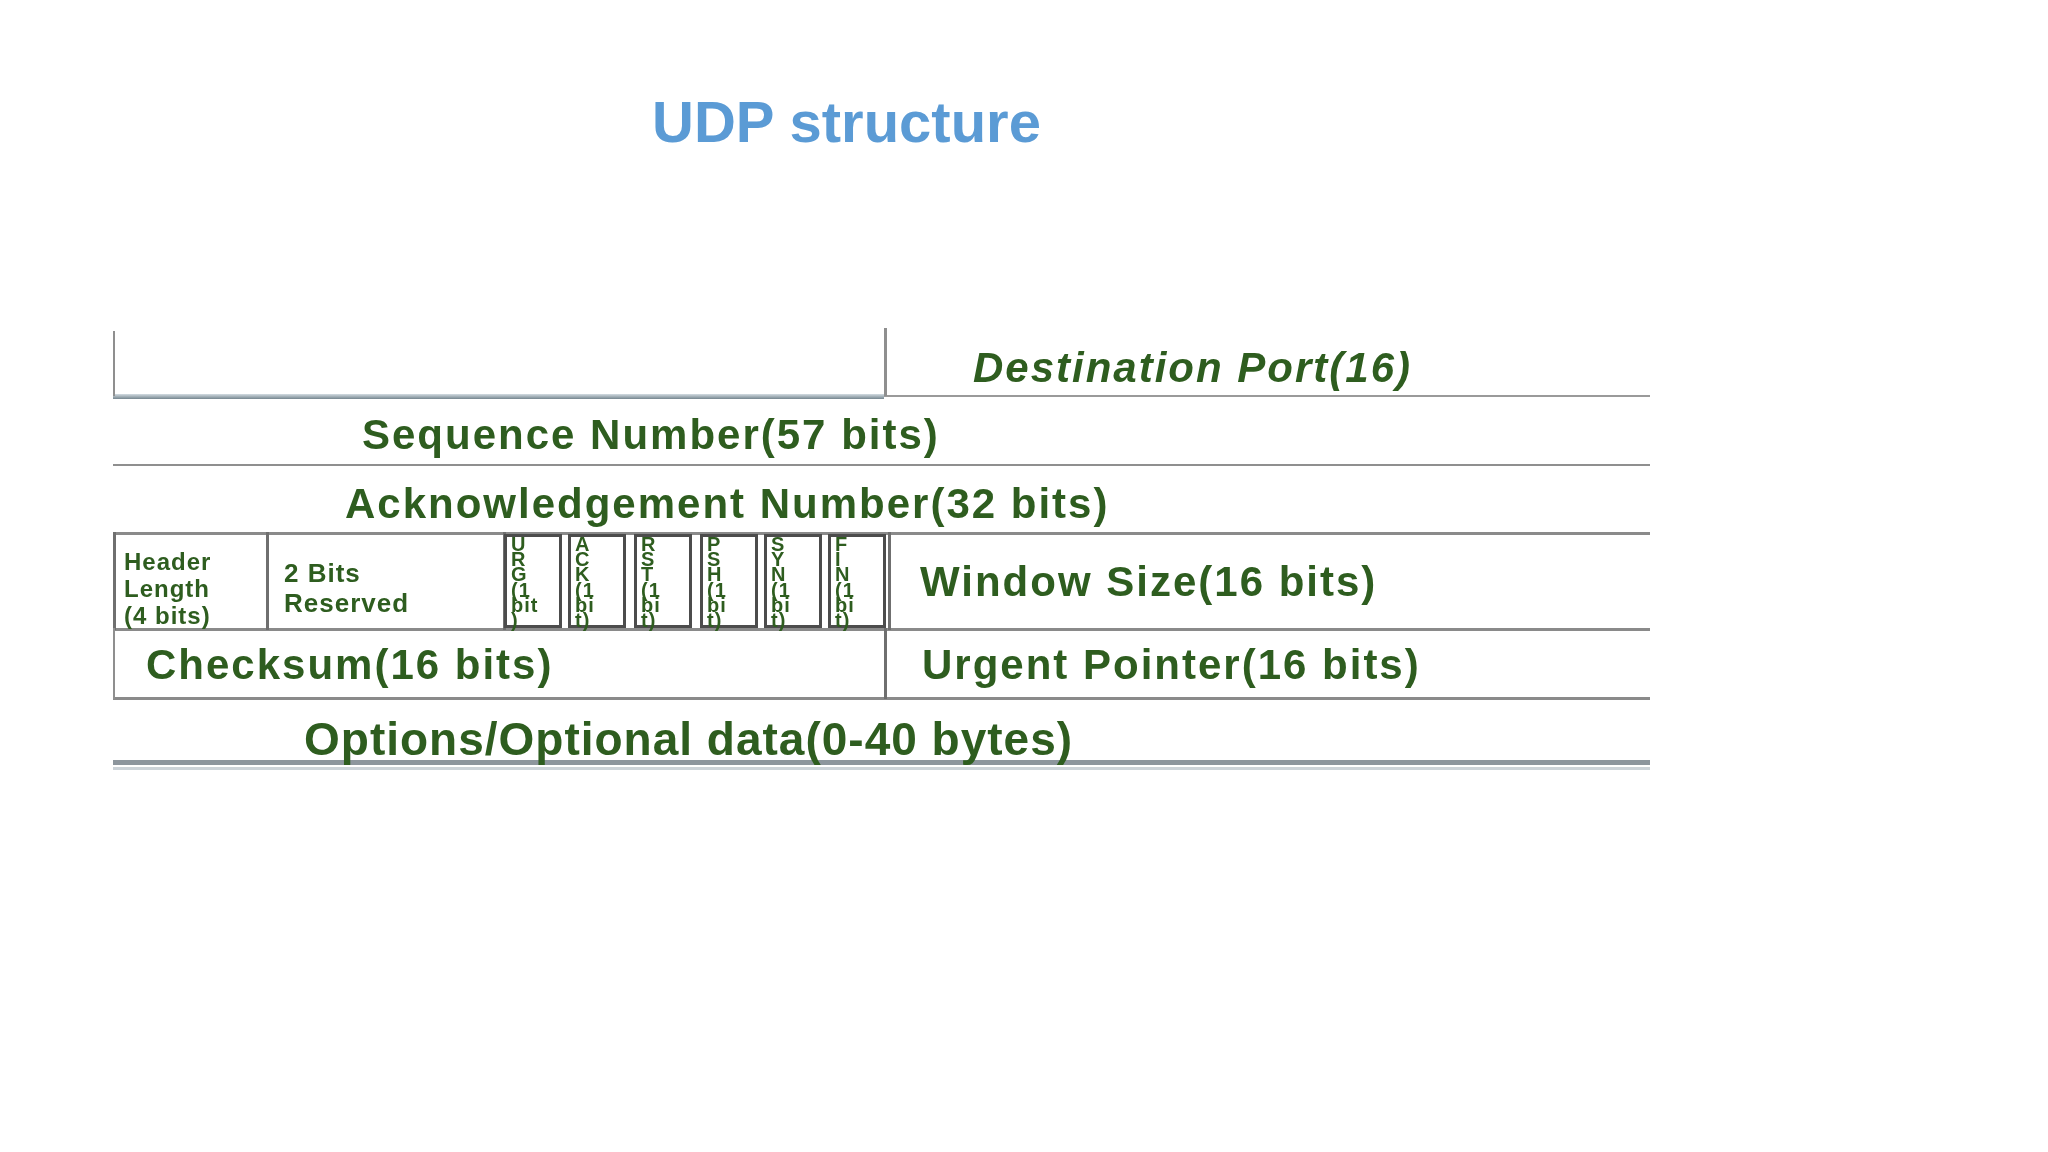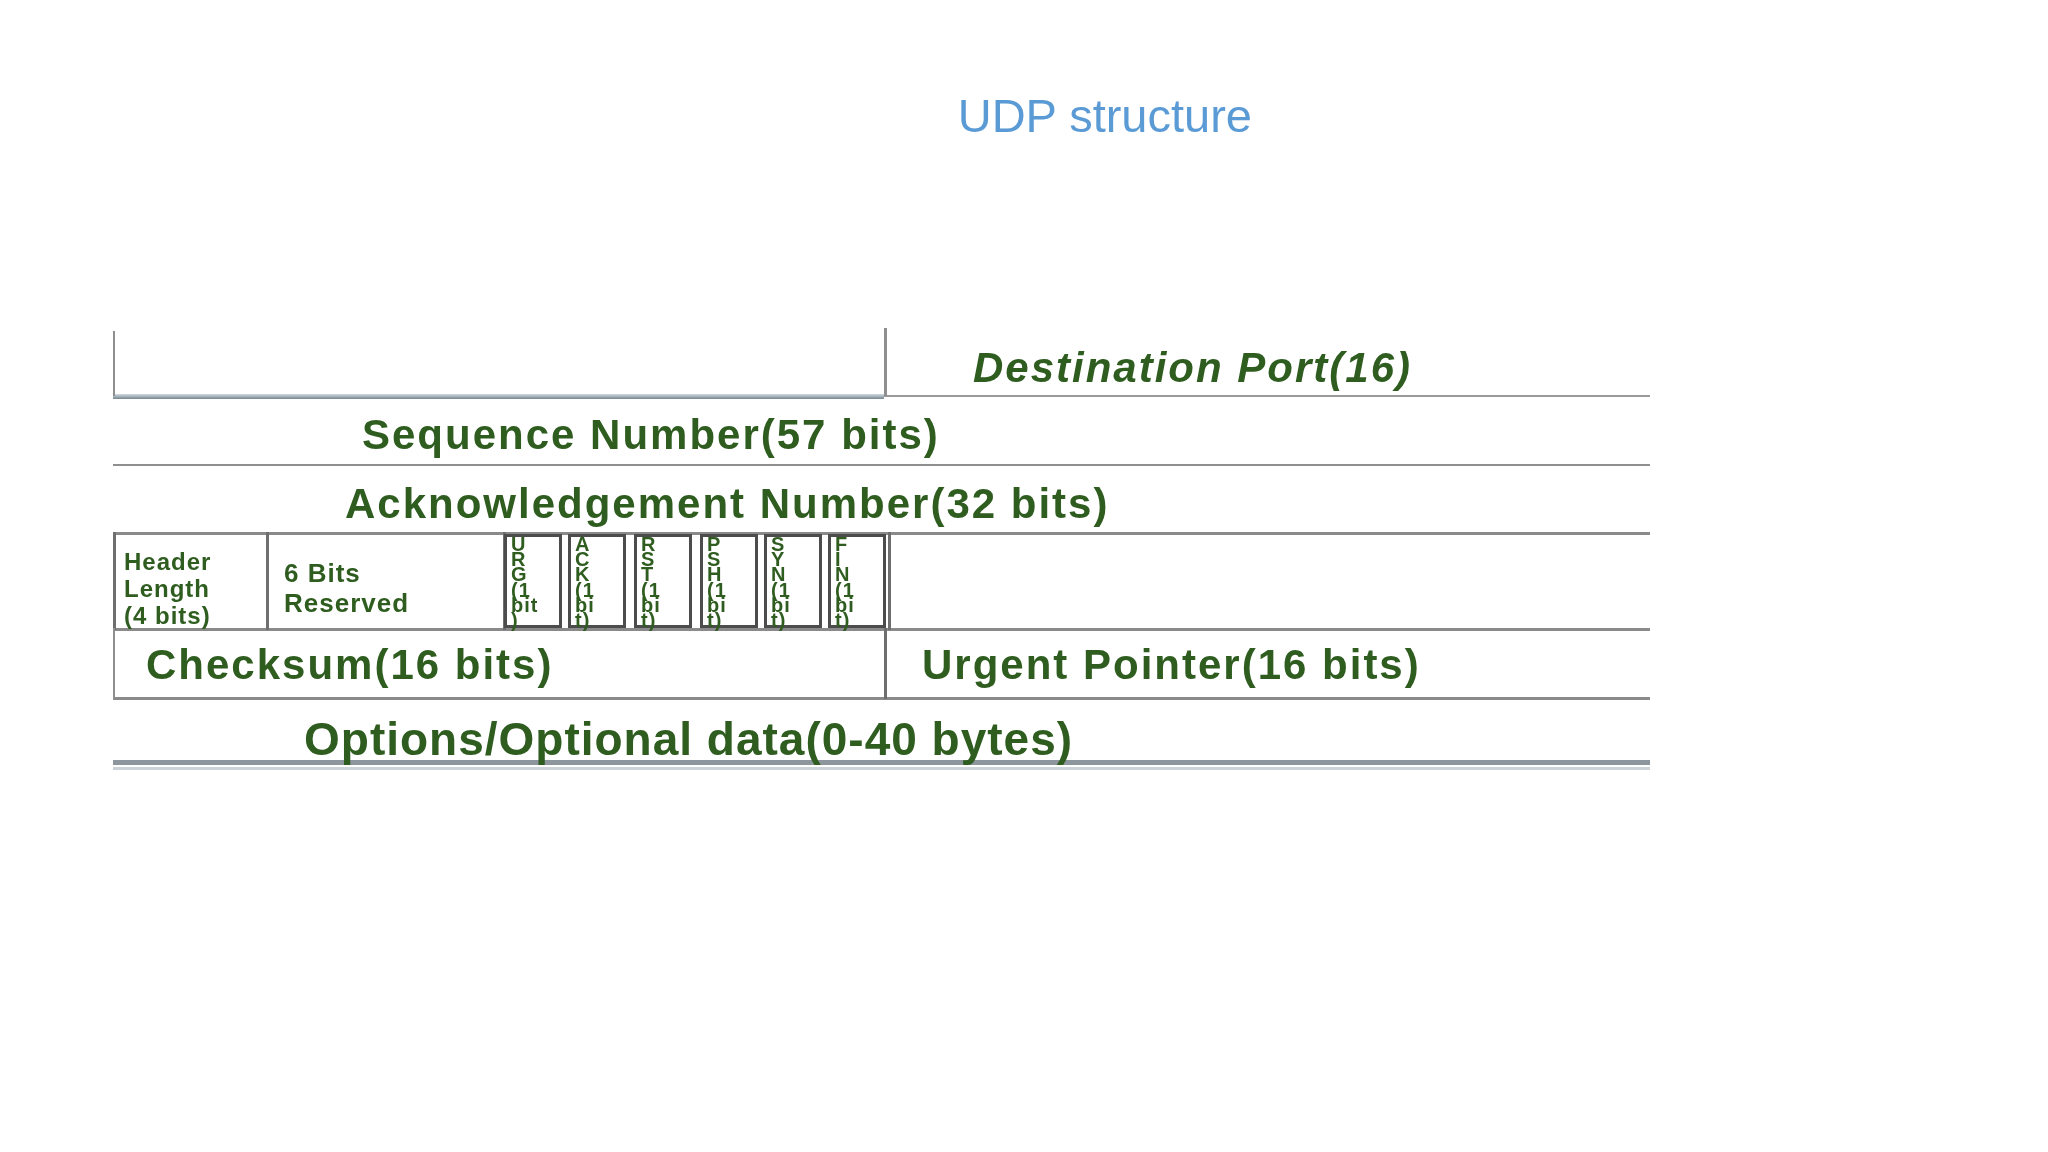--- a/index.html
+++ b/index.html
@@ -14,23 +14,23 @@
     height: 1152px;
     background: #ffffff;
     overflow: hidden;
   }
   
   .slide-title {
     position: absolute;
     left: 652px;
     top: 88px;
     width: 600px;
-    text-align: right;
-    font-size: 47px;
-    font-weight: 400;
+    text-align: left;
+    font-size: 58px;
+    font-weight: 700;
     color: #5b9bd5;
     letter-spacing: 0px;
     white-space: nowrap;
   }
   
   .hline, .vline { position: absolute; }
   
   .h1a { left: 113px; top: 394px; width: 771px; height: 5px;
          background: linear-gradient(#d3dce2, #75868f); }
   .h1b { left: 884px; top: 395px; width: 766px; height: 2px; background: #9a9a9a; }
@@ -125,21 +125,21 @@
 
   <div class="lbl big lbl-destination">Destination Port(16)</div>
 
   <div class="lbl big lbl-sequence">Sequence Number(57 bits)</div>
 
   <div class="lbl big lbl-acknowledge">Acknowledgement Number(32 bits)</div>
 
   <div class="lbl lbl-headerlen">Header
 Length
 (4 bits)</div>
-  <div class="lbl lbl-reserved">6 Bits
+  <div class="lbl lbl-reserved">2 Bits
 Reserved</div>
 
   <div class="flagbox fb0">
     <div class="flagtext">U
 R
 G
 (1
 bit
 )</div>
   </div>
@@ -177,19 +177,20 @@
   </div>
   <div class="flagbox fb5">
     <div class="flagtext">F
 I
 N
 (1
 bi
 t)</div>
   </div>
 
+  <div class="lbl big lbl-window">Window Size(16 bits)</div>
 
   <div class="lbl big lbl-checksum">Checksum(16 bits)</div>
   <div class="lbl big lbl-urgent">Urgent Pointer(16 bits)</div>
 
   <div class="lbl lbl-options">Options/Optional data(0-40 bytes)</div>
 
 </div>
 
 </body></html>

